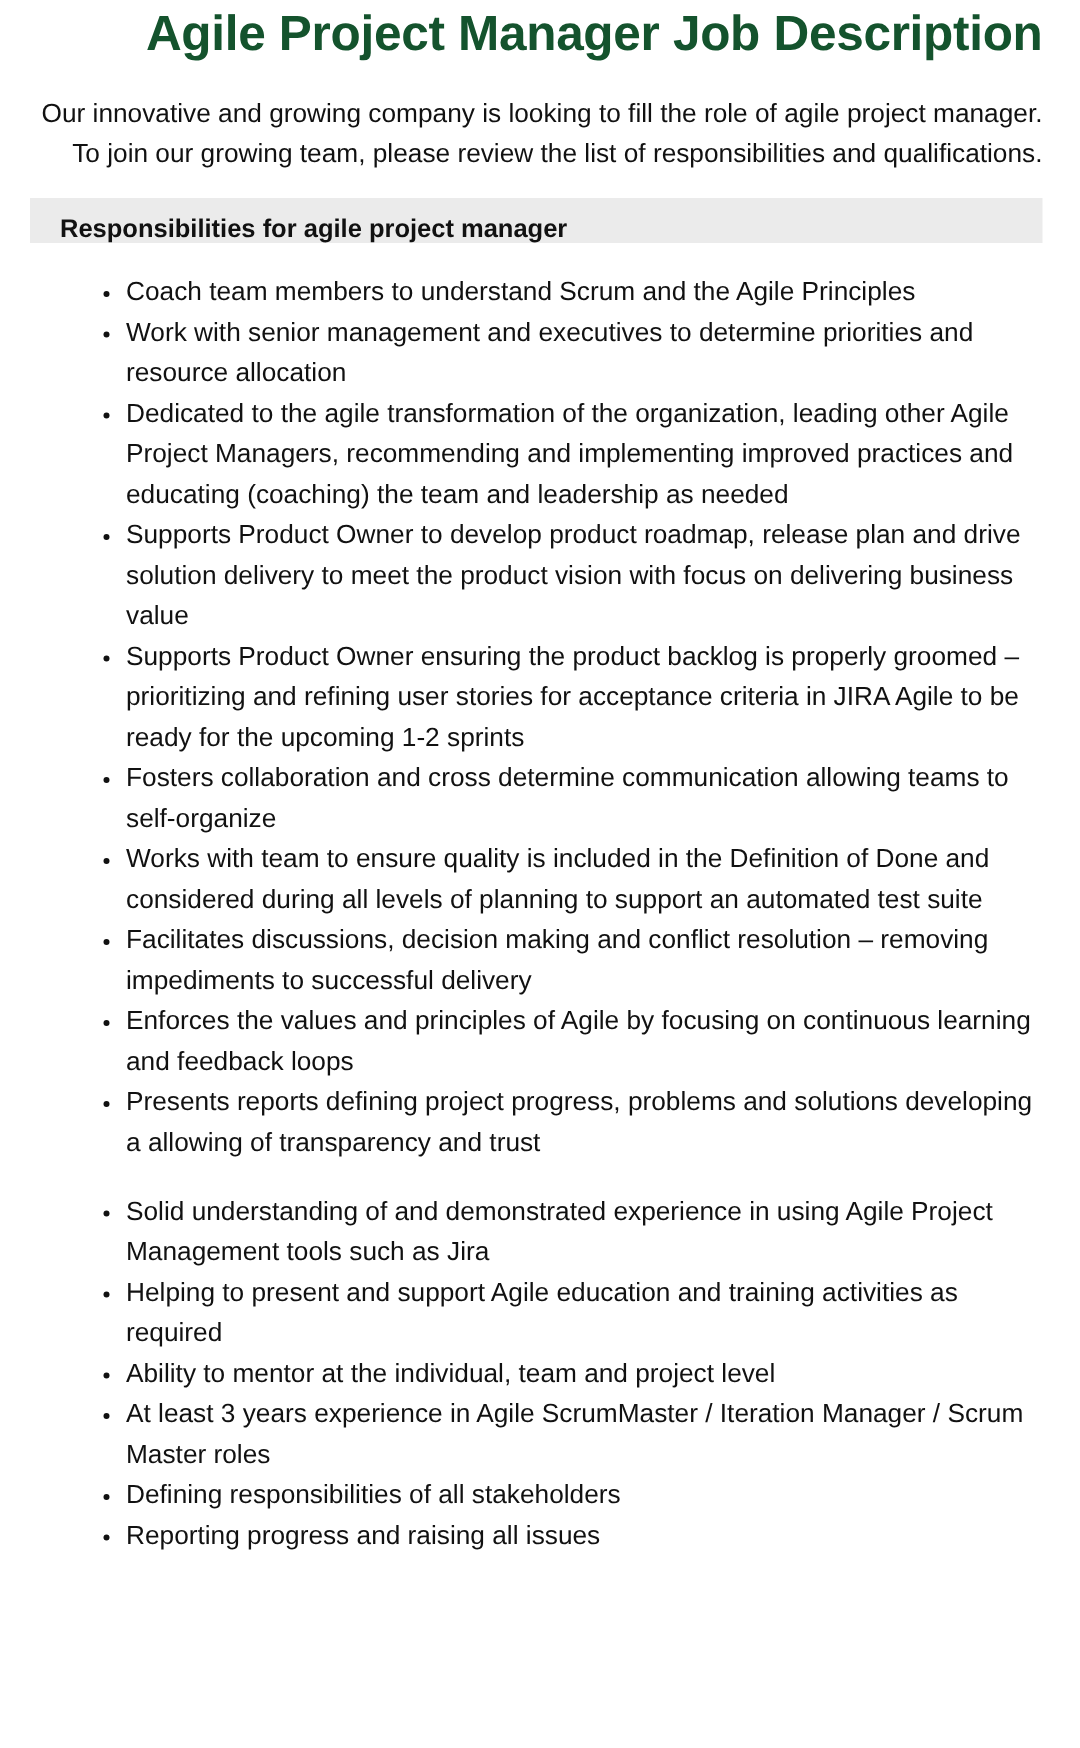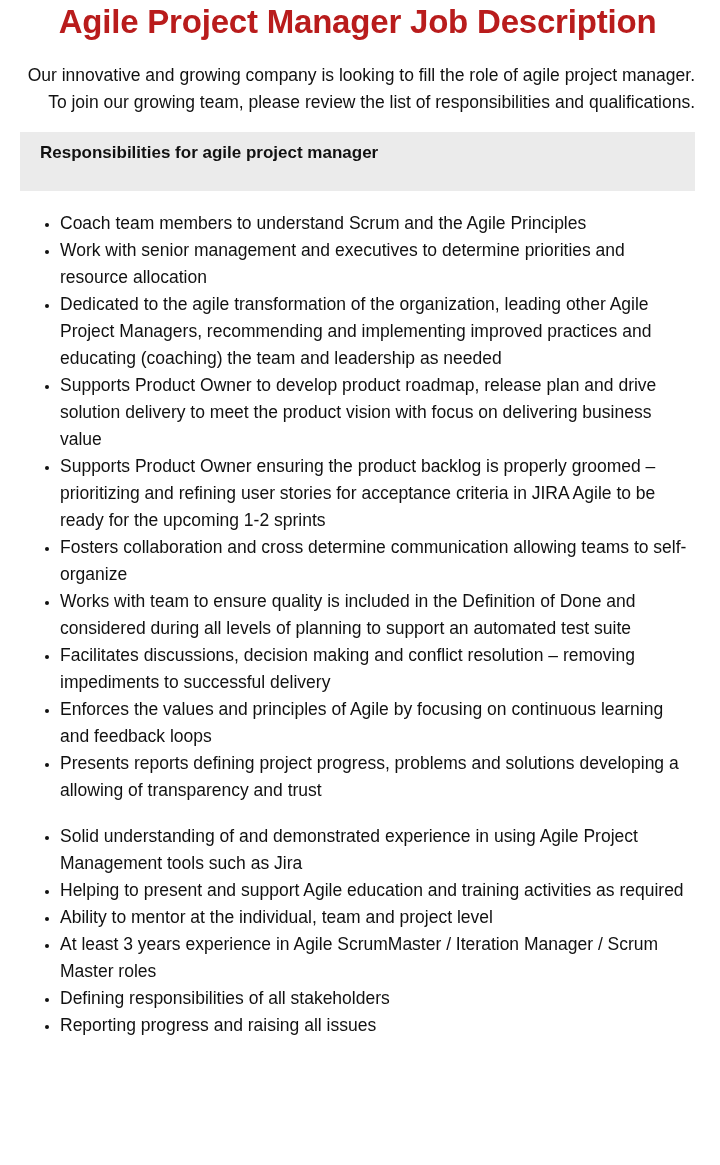--- a/index.html
+++ b/index.html
@@ -13,55 +13,56 @@
       overflow: hidden;
       font-family: "Liberation Sans", "DejaVu Sans", sans-serif;
       color: #111111;
     }
     .page {
       padding: 0 25px 0 20px;
     }
     h1 {
       margin: 0;
       padding-top: 2px;
-      text-align: center;
+      text-align: right;
       font-size: 33px;
       font-weight: 700;
       line-height: 40px;
       letter-spacing: -0.2px;
-      color: #b91c1c;
+      color: #14532d;
     }
     .intro {
       margin: 20px 0 0 0;
       font-size: 17.5px;
       line-height: 27px;
       color: #111;
       text-align: right;
     }
     .section-header {
       margin-top: 16px;
       background: #ebebeb;
-      height: 59px;
+      height: 30px;
       line-height: 42px;
       padding-left: 20px;
       font-size: 17px;
       font-weight: 700;
       color: #111;
       width: 655px;
     }
     ul.items {
       margin: 0;
       padding: 19px 0 0 40px;
       list-style: disc;
     }
     ul.items li {
       font-size: 17.5px;
       line-height: 27px;
       color: #111;
       padding-left: 0;
+      margin-left: 24px;
     }
     ul.items li::marker {
       font-size: 14px;
     }
   </style>
 </head>
 <body>
 
 <div class="page">
   <h1>Agile Project Manager Job Description</h1>

